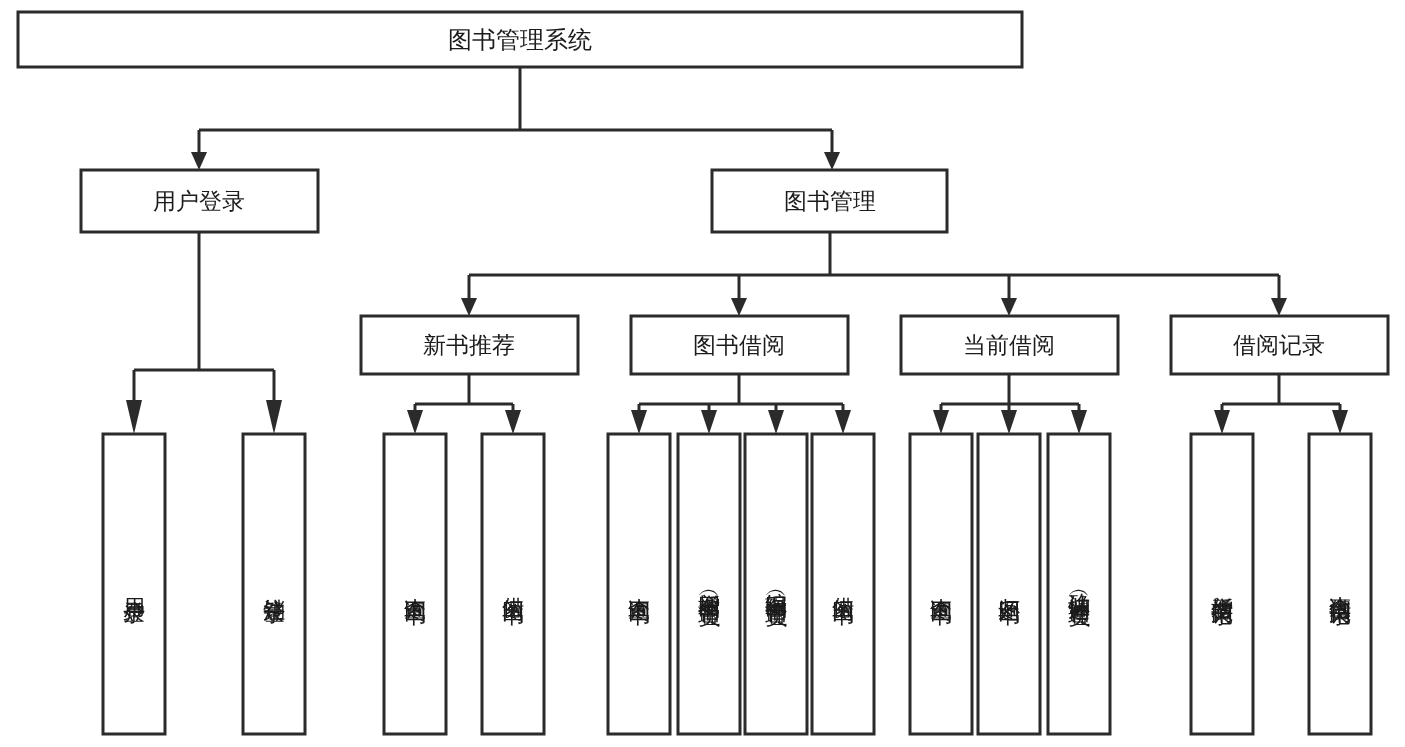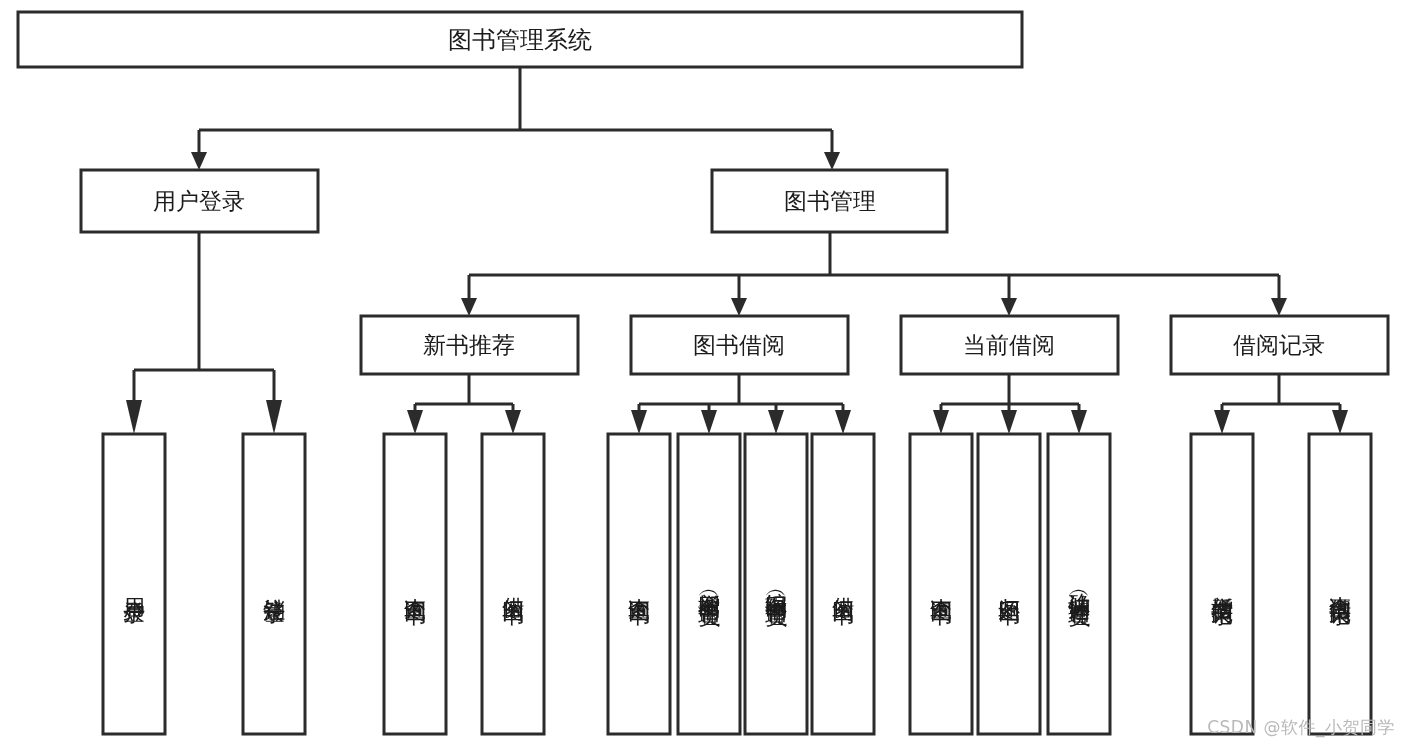--- a/index.html
+++ b/index.html
@@ -243,15 +243,14 @@
   <div class="vlabel" style="left:745px; top:434px; width:62px; height:300px;">编辑图书（管理员）</div>
   <div class="vlabel" style="left:812px; top:434px; width:62px; height:300px;">借阅图书</div>
 
   <div class="vlabel" style="left:910px; top:434px; width:62px; height:300px;">查询图书</div>
   <div class="vlabel" style="left:978px; top:434px; width:62px; height:300px;">归还图书</div>
   <div class="vlabel" style="left:1048px; top:434px; width:62px; height:300px;">确认归还（管理员）</div>
 
   <div class="vlabel" style="left:1191px; top:434px; width:62px; height:300px;">新增借阅记录</div>
   <div class="vlabel" style="left:1309px; top:434px; width:62px; height:300px;">查询借阅记录</div>
 
-  <div class="watermark">CSDN @软件_小贺同学</div>
 
 </div>
 
 </body></html>

